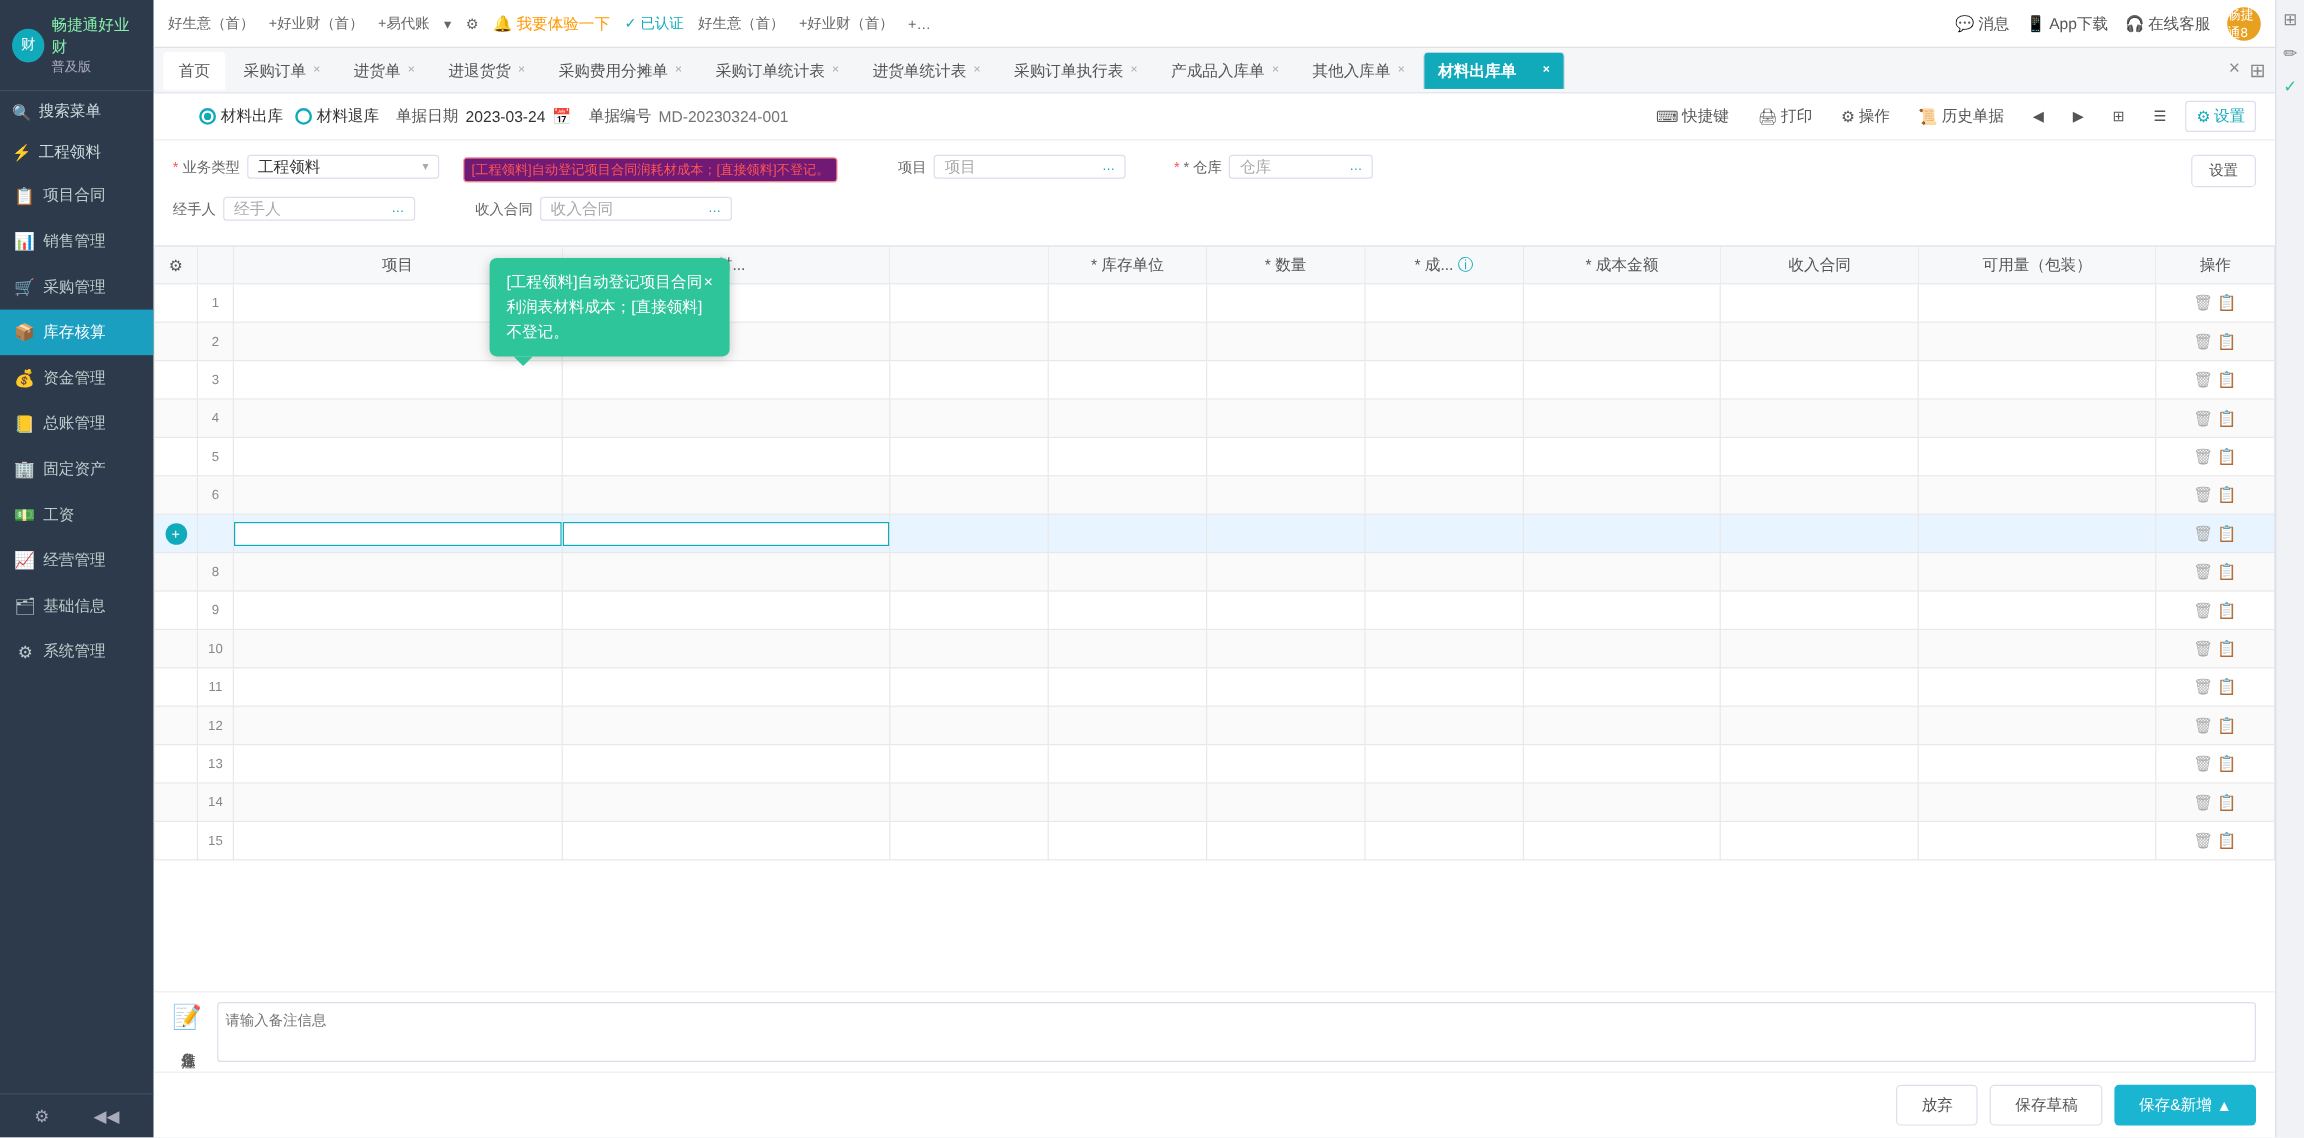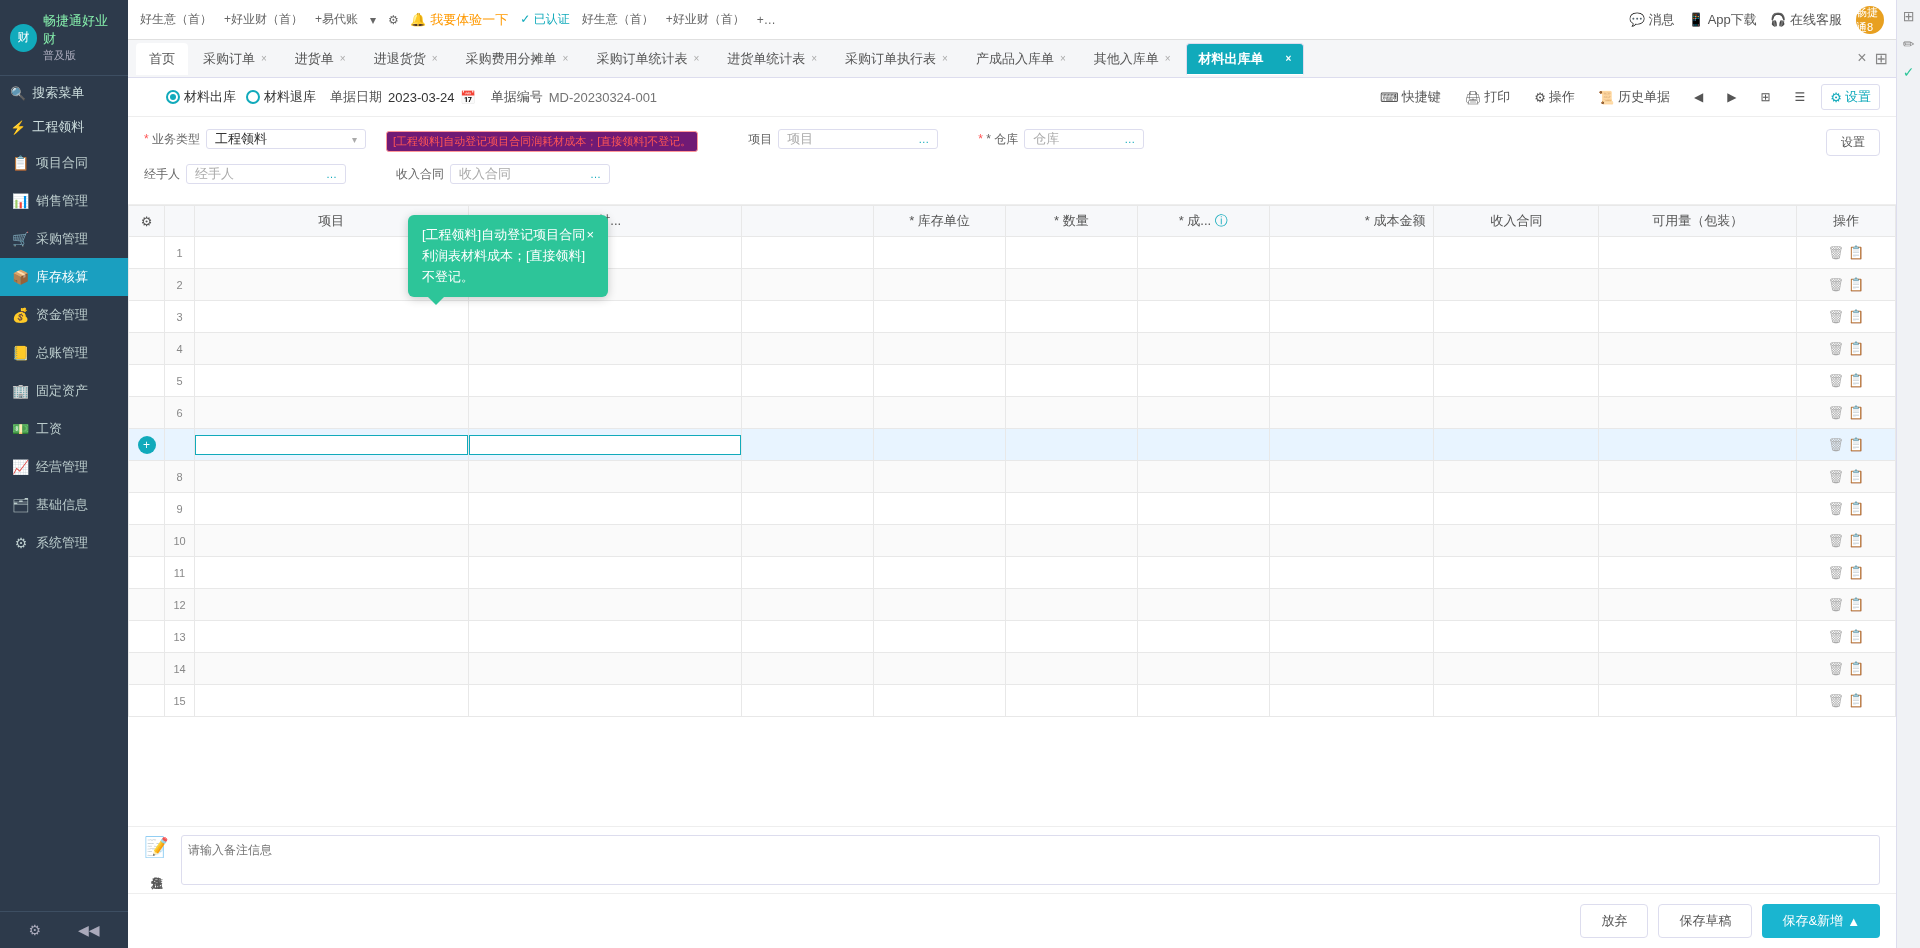--- a/index.html
+++ b/index.html
@@ -365,21 +365,21 @@
             <th style="width:36px;"><span>⚙</span></th>
             <th style="width:30px;"></th>
             <th style="min-width:80px;">项目</th>
             <th style="min-width:100px;">* 材...</th>
             <th style="min-width:80px;"></th>
             <th style="min-width:80px;">* 库存单位</th>
             <th style="min-width:80px;">* 数量</th>
             <th style="min-width:80px;">* 成...
               <span style="color:#1ab;cursor:pointer;">ⓘ</span>
             </th>
-            <th style="min-width:100px;text-align:right;">* 成本金额</th>
+            <th style="min-width:100px;">* 成本金额</th>
             <th style="min-width:100px;">收入合同</th>
             <th style="min-width:120px;">可用量（包装）</th>
             <th style="min-width:60px;">操作</th>
           </tr>
         </thead>
         <tbody>
 
           <tr>
             <td></td>
             <td class="row-num">1</td>

